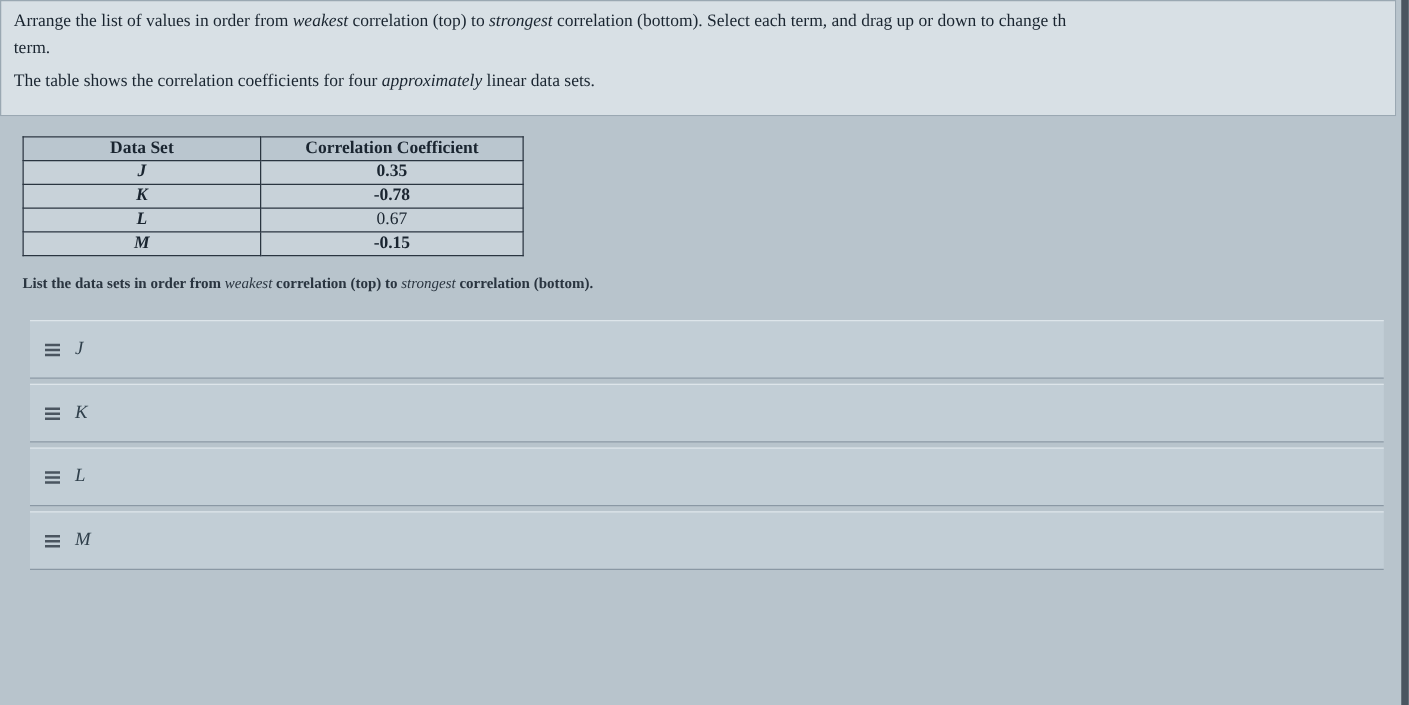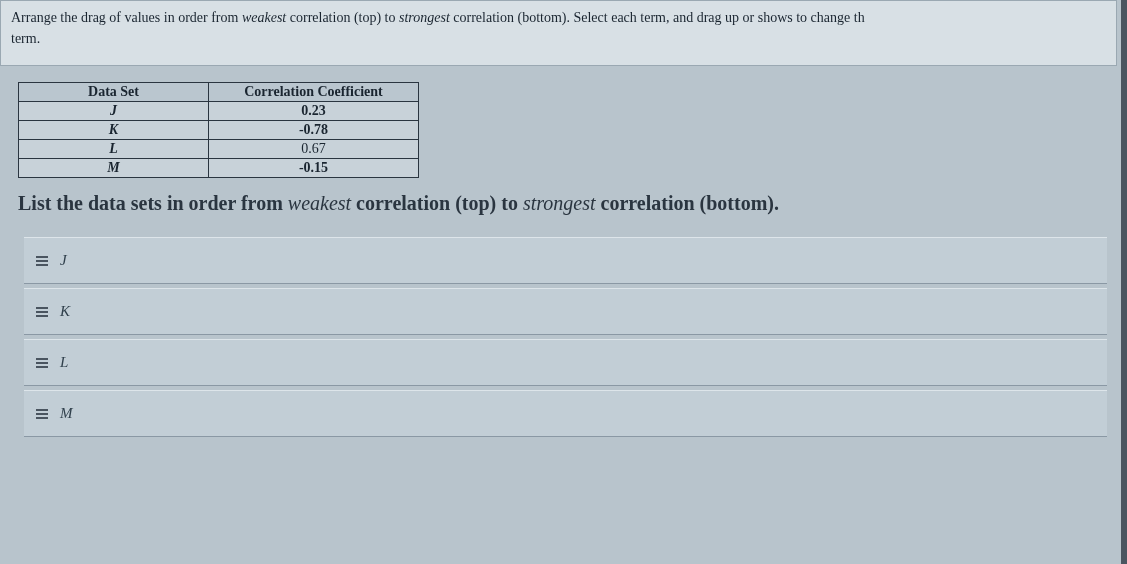--- a/index.html
+++ b/index.html
@@ -35,21 +35,21 @@
   text-align: center;
   font-size: 14px;
 }
 table.data th {
   background: #bac6cf;
   font-weight: bold;
 }
 table.data .col1 { width: 190px; }
 table.data .col2 { width: 210px; }
 .prompt {
-  font-size: 20px;
+  font-size: 12px;
   margin-bottom: 22px;
   font-weight: bold;
   color: #2a3540;
 }
 .sortable {
   margin-left: 6px;
   margin-right: 0;
 }
 .sortable-item {
   background: #c2ced6;
@@ -78,39 +78,42 @@
   background: #4a5560;
   width: 100%;
 }
 em.kw { font-style: italic; }
 </style>
 </head>
 <body>
 
 <div class="instructions">
   <p>
-    <span>Arrange the drag of values in order from </span><em class="kw">weakest</em><span> correlation (top) to </span><em class="kw">strongest</em><span> correlation (bottom). Select each term, and drag up or shows to change th</span>
+    <span>Arrange the list of values in order from </span><em class="kw">weakest</em><span> correlation (top) to </span><em class="kw">strongest</em><span> correlation (bottom). Select each term, and drag up or down to change th</span>
     <br>
     <span>term.</span>
+  </p>
+  <p>
+    <span>The table shows the correlation coefficients for four </span><em class="kw">approximately</em><span> linear data sets.</span>
   </p>
 </div>
 
 <div class="content">
 
   <table class="data">
     <thead>
       <tr>
         <th class="col1">Data Set</th>
         <th class="col2">Correlation Coefficient</th>
       </tr>
     </thead>
     <tbody>
       <tr>
         <td style="font-style:italic;font-weight:bold">J</td>
-        <td style="font-weight:bold">0.23</td>
+        <td style="font-weight:bold">0.35</td>
       </tr>
       <tr>
         <td style="font-style:italic;font-weight:bold">K</td>
         <td style="font-weight:bold">-0.78</td>
       </tr>
       <tr>
         <td style="font-style:italic;font-weight:bold">L</td>
         <td style="font-weight:normal">0.67</td>
       </tr>
       <tr>

